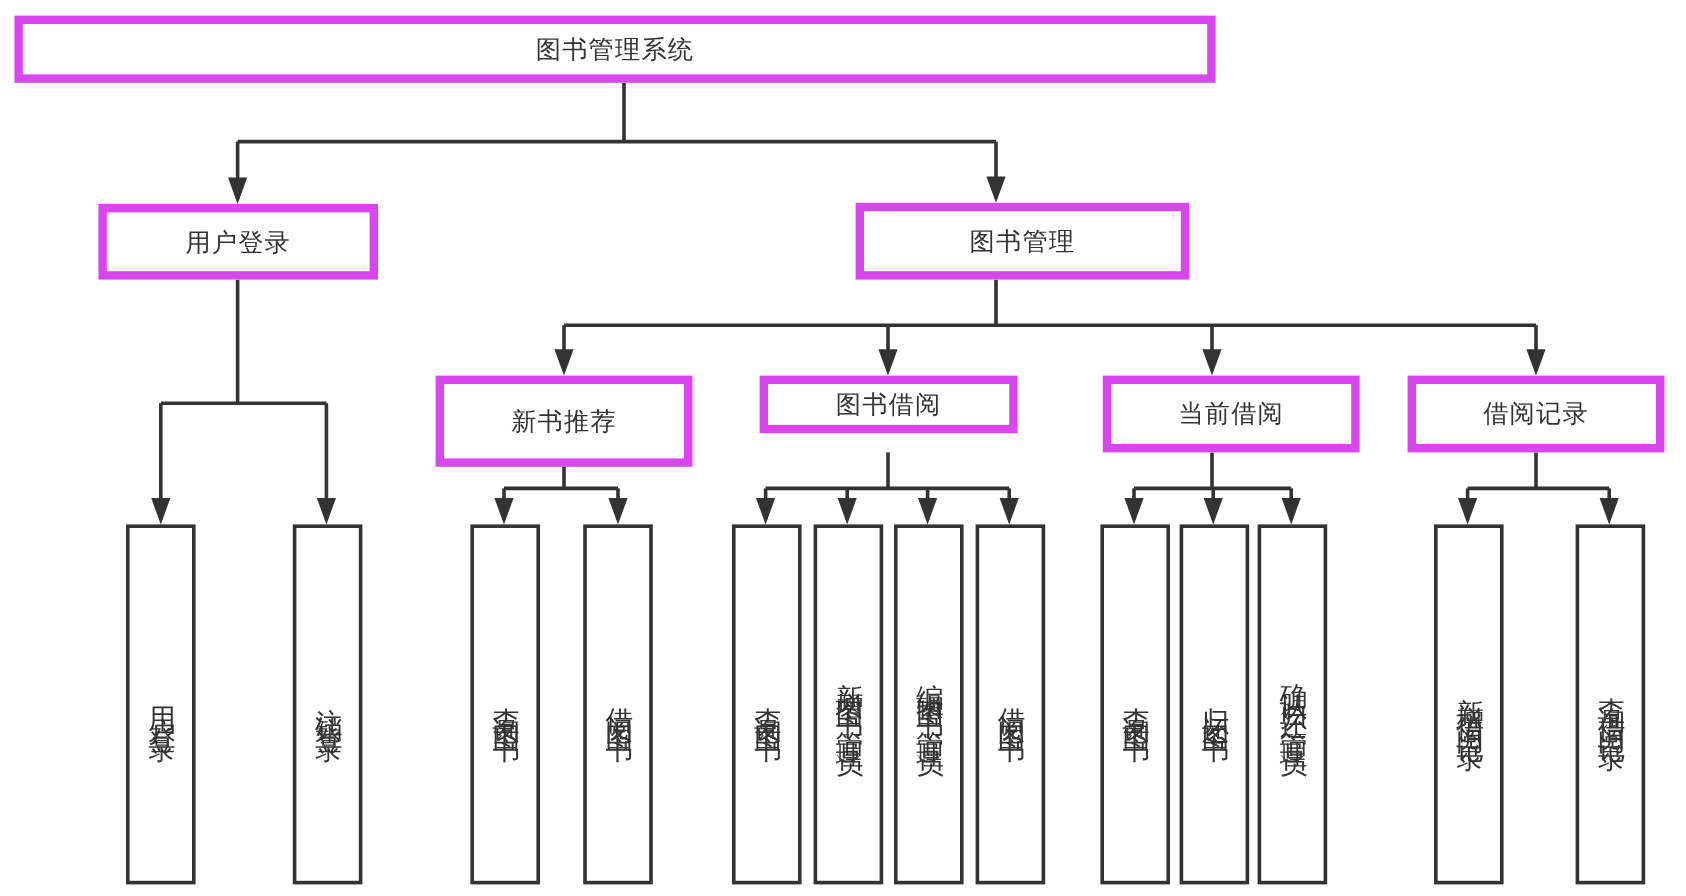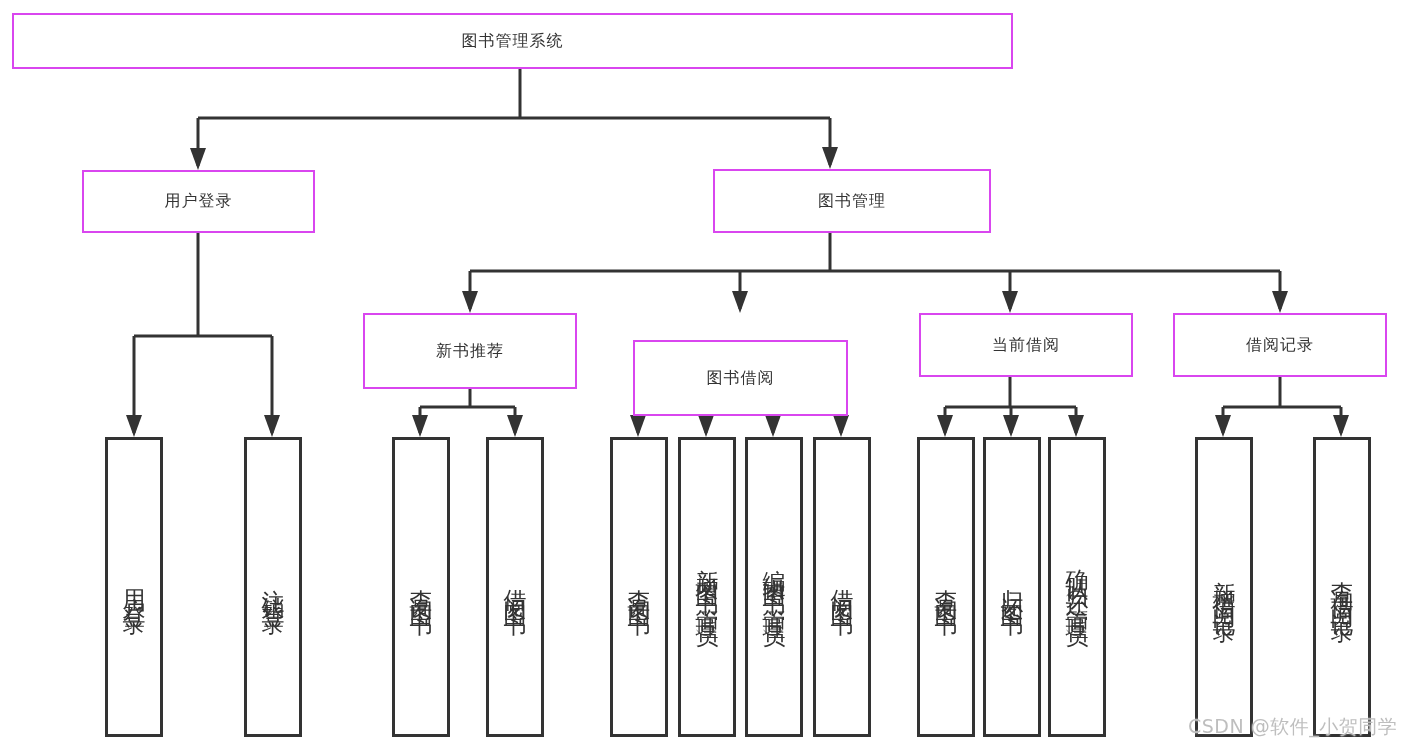--- a/index.html
+++ b/index.html
@@ -15,26 +15,26 @@
   #edges {
     position: absolute;
     left: 0; top: 0;
     width: 1405px; height: 747px;
   }
   #edges line { stroke: #333333; stroke-width: 3; }
   #edges polygon { fill: #333333; stroke: none; }
   .hbox {
     position: absolute;
     box-sizing: border-box;
-    border: 2px solid #d946ef;
+    border: 7px solid #d946ef;
     background: #ffffff;
     display: flex;
     align-items: center;
     justify-content: center;
-    font-size: 16px;
+    font-size: 21px;
     letter-spacing: 1px;
     white-space: nowrap;
   }
   .leaf {
     position: absolute;
     box-sizing: border-box;
     top: 437px;
     width: 58px;
     height: 300px;
     border: 3px solid #333333;
@@ -129,21 +129,21 @@
     <line x1="1341" y1="407" x2="1341" y2="433"></line>
       <polygon points="1333,415 1349,415 1341,437"></polygon>
   </svg>
 
   <div class="hbox" style="left:12px; top:13px; width:1001px; height:56px;">图书管理系统</div>
 
   <div class="hbox" style="left:82px; top:170px; width:233px; height:63px;">用户登录</div>
   <div class="hbox" style="left:713px; top:169px; width:278px; height:64px;">图书管理</div>
 
   <div class="hbox" style="left:363px; top:313px; width:214px; height:76px;">新书推荐</div>
-  <div class="hbox" style="left:633px; top:313px; width:215px; height:76px;margin-top:27px;">图书借阅</div>
+  <div class="hbox" style="left:633px; top:313px; width:215px; height:48px;">图书借阅</div>
   <div class="hbox" style="left:919px; top:313px; width:214px; height:64px;">当前借阅</div>
   <div class="hbox" style="left:1173px; top:313px; width:214px; height:64px;">借阅记录</div>
 
   <div class="leaf" style="left:105px;">
     <span class="vtext">用户登录</span>
   </div>
   <div class="leaf" style="left:244px;">
     <span class="vtext">注销登录</span>
   </div>
 
@@ -177,15 +177,14 @@
     <span class="vtext">确认归还（管理员）</span>
   </div>
 
   <div class="leaf" style="left:1195px;">
     <span class="vtext">新增借阅记录</span>
   </div>
   <div class="leaf" style="left:1313px;">
     <span class="vtext">查询借阅记录</span>
   </div>
 
-  <div id="watermark">CSDN @软件_小贺同学</div>
 
 </div>
 
 </body></html>

